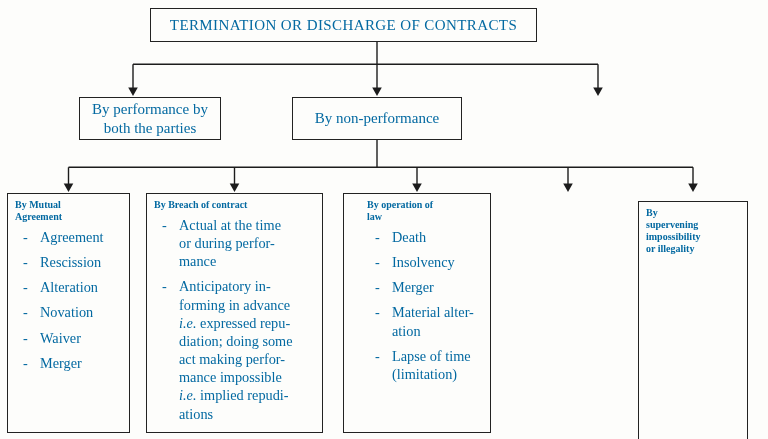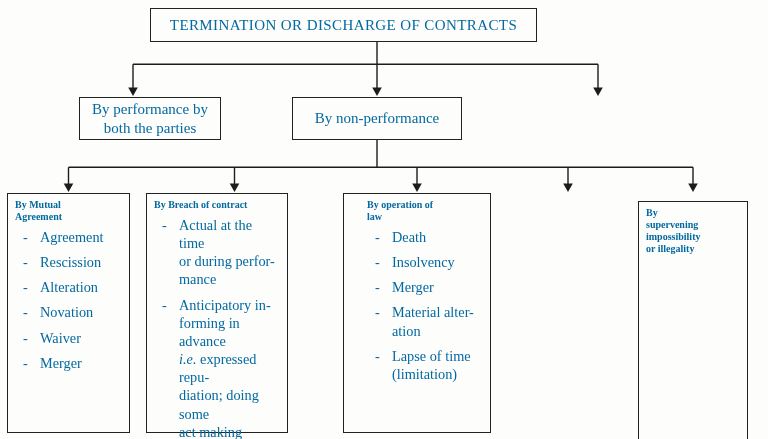--- a/index.html
+++ b/index.html
@@ -37,21 +37,21 @@
   }
   .l2 span { white-space: pre-line; }
   .l2a { left: 79px;  width: 142px; }
   .l2b { left: 292px; width: 170px; }
   .l2c { left: 513px; width: 170px; }
   .l3 {
     top: 193px; height: 240px;
     padding: 5px 7px 2px 7px;
   }
   .l3a { left: 7px;   width: 123px; }
-  .l3b { left: 146px; width: 142px; }
+  .l3b { left: 146px; width: 177px; }
   .l3c { left: 343px; width: 148px; padding-left: 23px; }
   .l3d { left: 510px; width: 116px; }
   .l3e { left: 638px; width: 110px; margin-top: 8px; }
   .heading {
     font-weight: bold;
     font-size: 10px;
     line-height: 1.2;
     white-space: pre-line;
     margin-bottom: 5px;
   }

